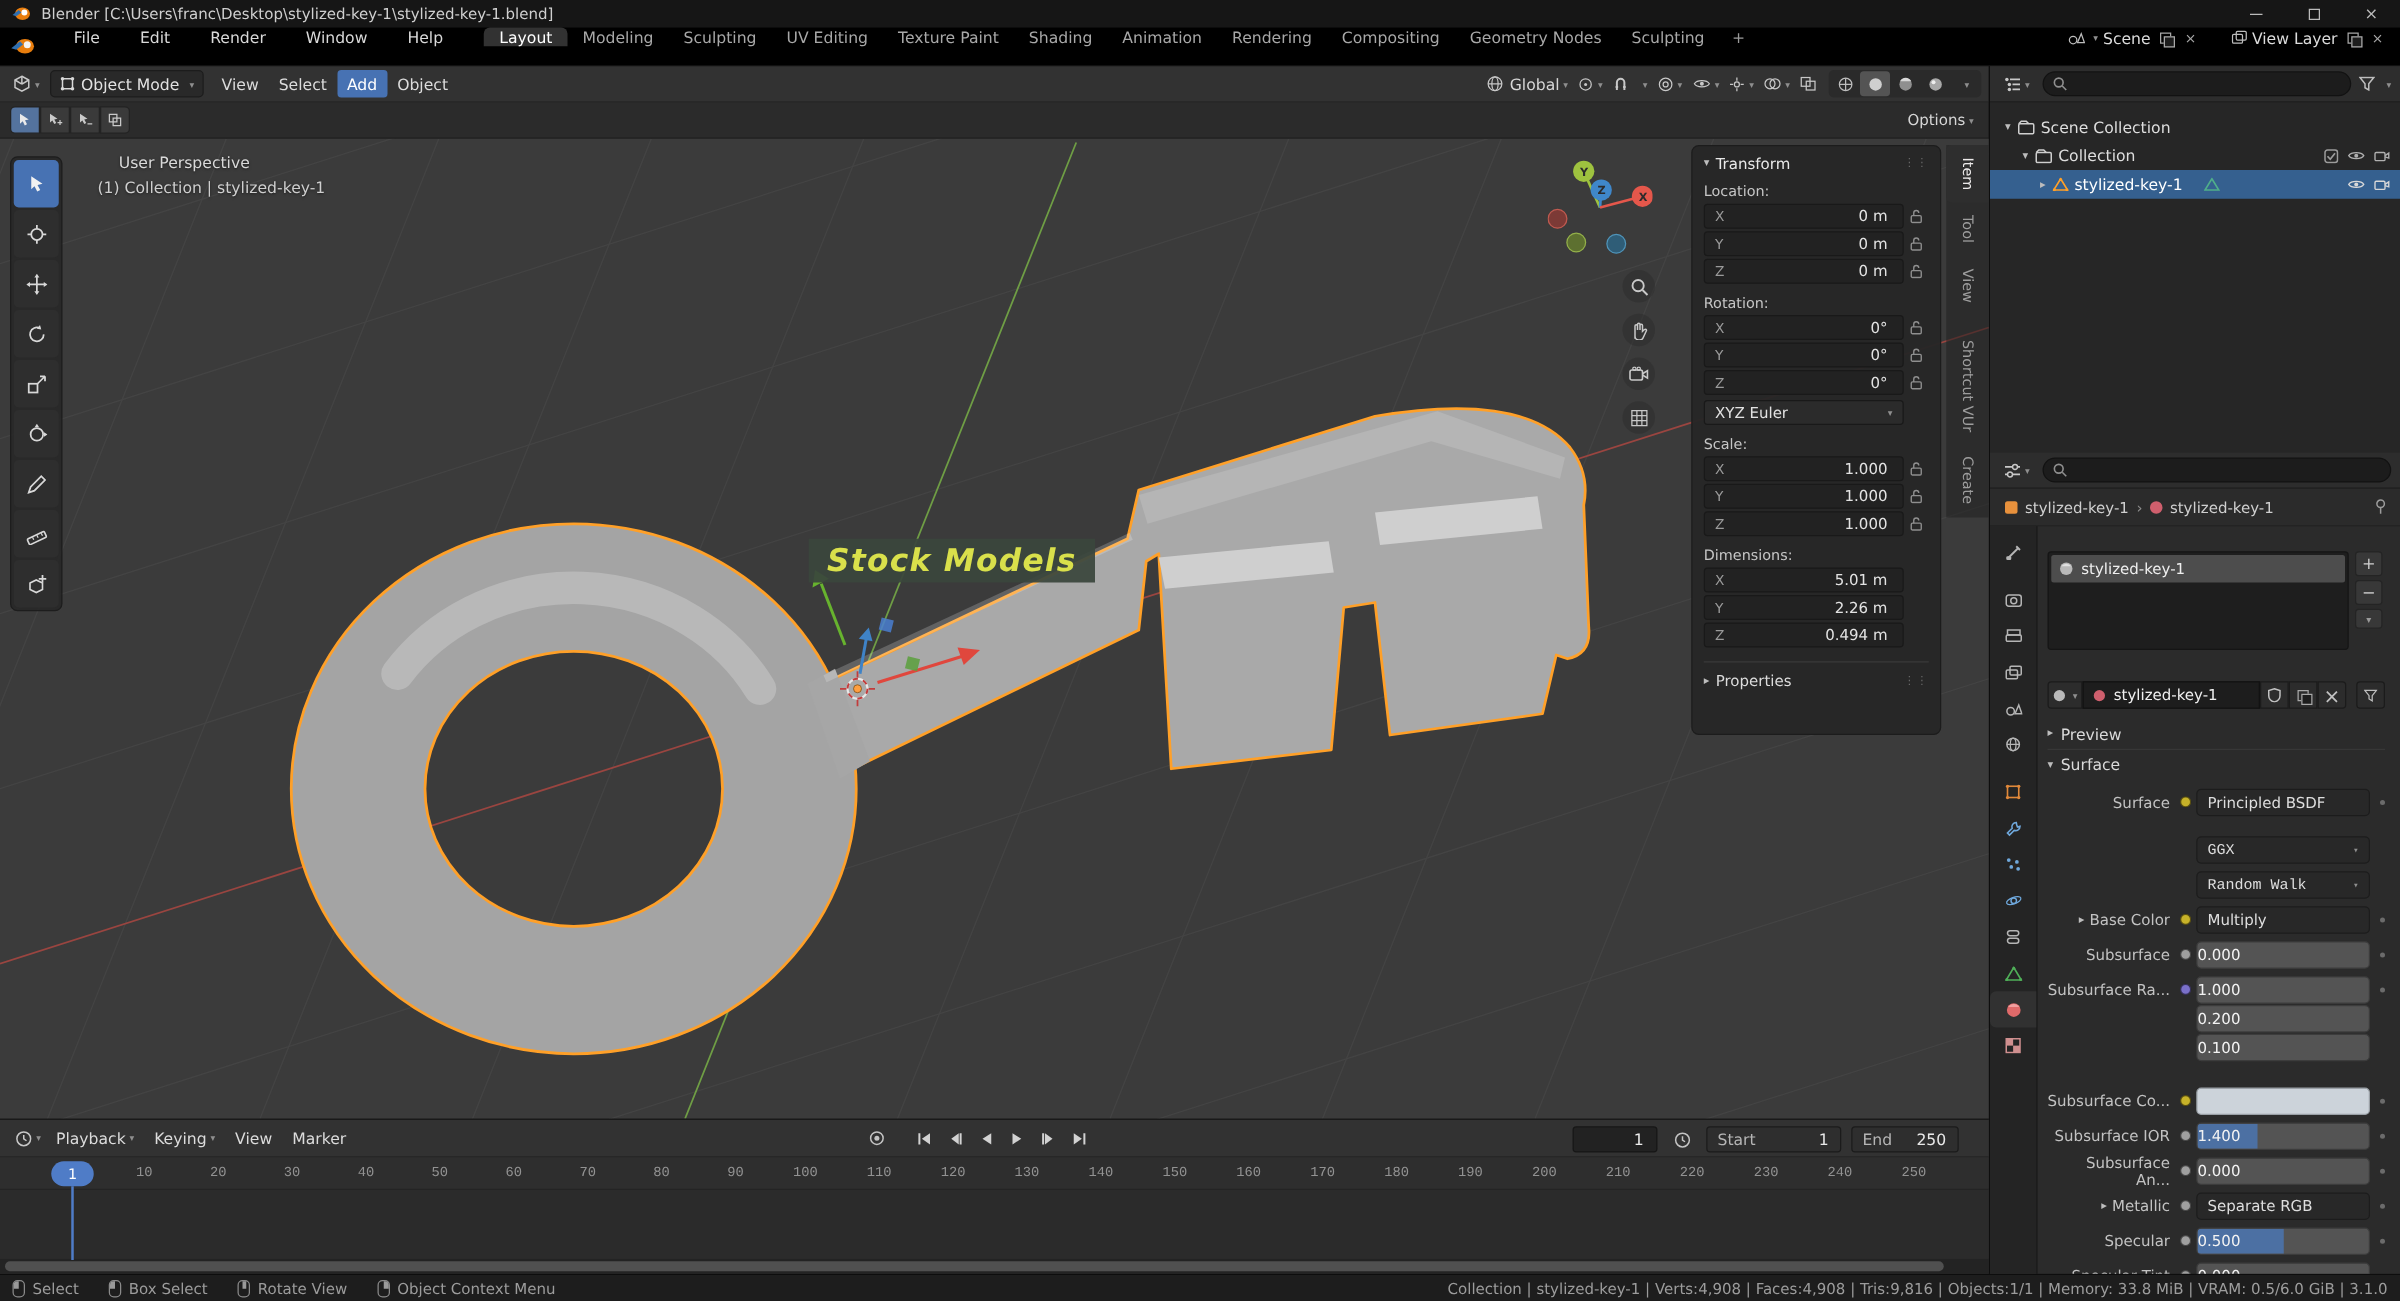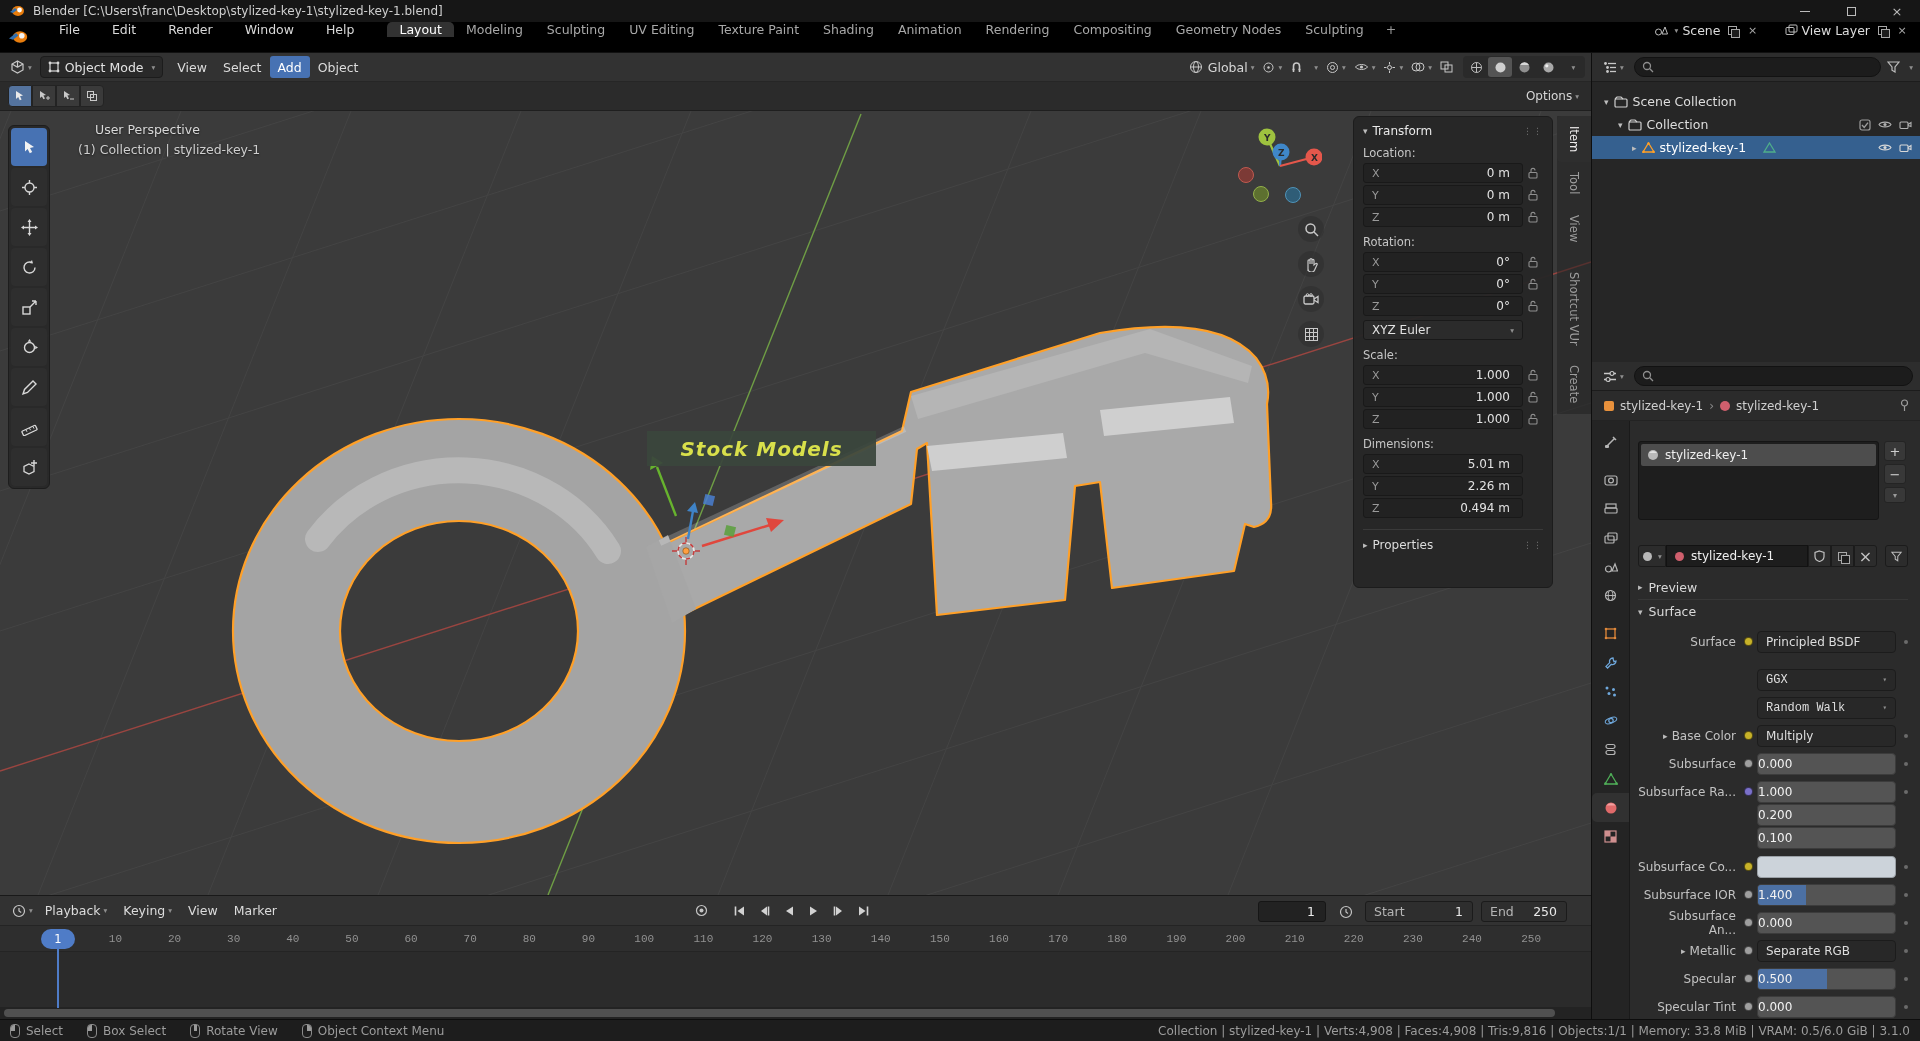--- a/index.html
+++ b/index.html
@@ -69,21 +69,21 @@
   .vpc-btn { width:26px; height:26px; display:flex; align-items:center; justify-content:center; border-radius:13px; background:rgba(45,45,45,.55); }
 
   
   #fm-circle { position:absolute; left:646px; top:73px; width:232px; height:232px; border-radius:50%; background:rgba(44,57,68,.96); display:flex; flex-direction:column; align-items:center; justify-content:center; }
   #fm-circle .fm { font-size:104px; font-weight:bold; line-height:.92; letter-spacing:-2px; }
   #fm-circle .fm .f { color:#ececec; }
   #fm-circle .fm .m { color:#41a0d6; }
   #fm-circle .sub1 { margin-top:6px; font-size:11px; letter-spacing:3px; color:#7fc9e8; }
   #fm-circle .sub2 { margin-top:4px; font-size:23px; font-style:italic; color:#f0f0f0; font-family:"DejaVu Serif", serif; }
   #stock-badge { position:absolute; left:647px; top:320px; width:229px; height:35px; background:rgba(58,70,60,.93); display:flex; align-items:center; justify-content:center; }
-  #stock-badge span { font-size:20px; font-weight:bold; font-style:italic; color:#d9e04b; letter-spacing:1px; }
+  #stock-badge span { font-size:25px; font-weight:bold; font-style:italic; color:#d9e04b; letter-spacing:1px; }
 
   
   #n-panel { position:absolute; left:1353px; top:5px; width:200px; height:472px; background:rgba(38,38,38,.96); border:1px solid #1c1c1c; border-radius:6px; padding:7px 9px; font-size:12px; }
   #n-panel .ptitle { display:flex; align-items:center; color:#e9e9e9; gap:5px; }
   .grip { margin-left:auto; color:#6a6a6a; font-size:9px; letter-spacing:1px; }
   .np-label { margin:8px 0 3px; font-size:11.5px; color:#c6c6c6; }
   .np-row { display:flex; align-items:center; margin-bottom:2px; }
   .nfield { flex:1; display:flex; align-items:center; background:#222; border:1px solid #191919; border-radius:3px; height:20px; color:#e2e2e2; }
   .nfield .ax { color:#9a9a9a; padding-left:8px; font-size:11px; }
   .nfield .val { margin-left:auto; padding-right:12px; font-size:12px; }
@@ -1214,21 +1214,21 @@
         </div>
         <div class="prow tight">
           <span class="plabel"></span>
           <span class="sockcol"></span>
           <span class="pslider">
                 <span>0.100</span>
               </span>
           <span class="dec"></span>
         </div>
 
-        <div class="prow" style="margin-top:6px">
+        <div class="prow" style="margin-top:20px">
           <span class="plabel">Subsurface Co...</span>
           <span class="sockcol">
                 <span class="socket" style="background:#c7b229"></span>
               </span>
           <span class="pswatch"></span>
           <span class="dec">
                 <i></i>
               </span>
         </div>
 

